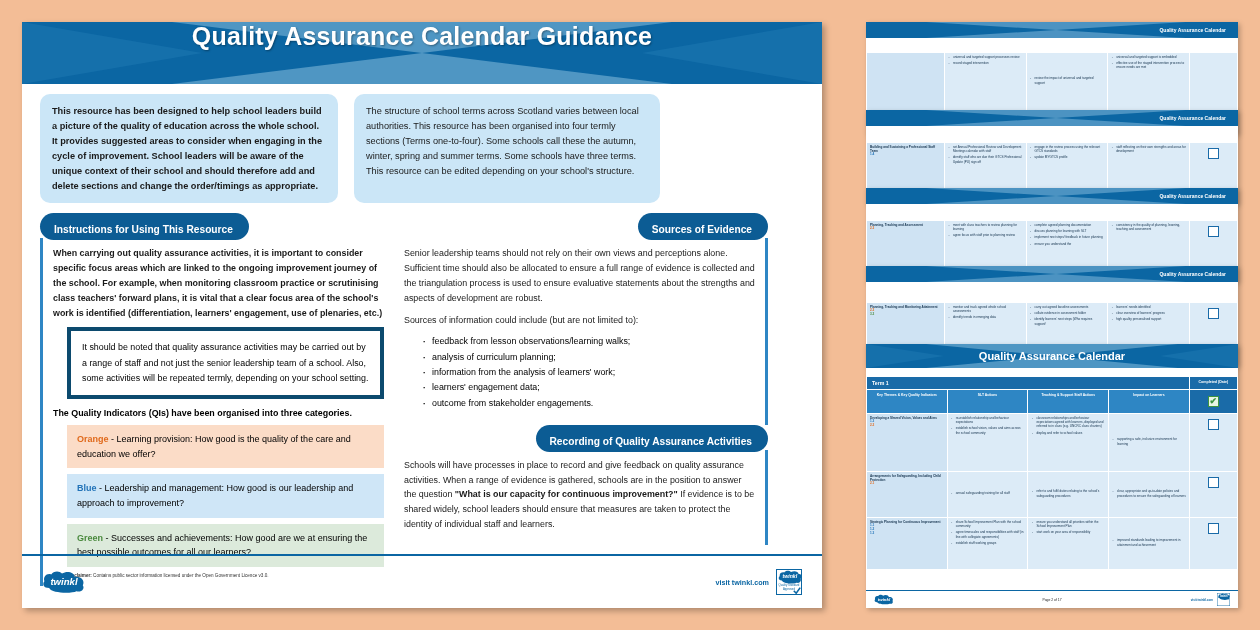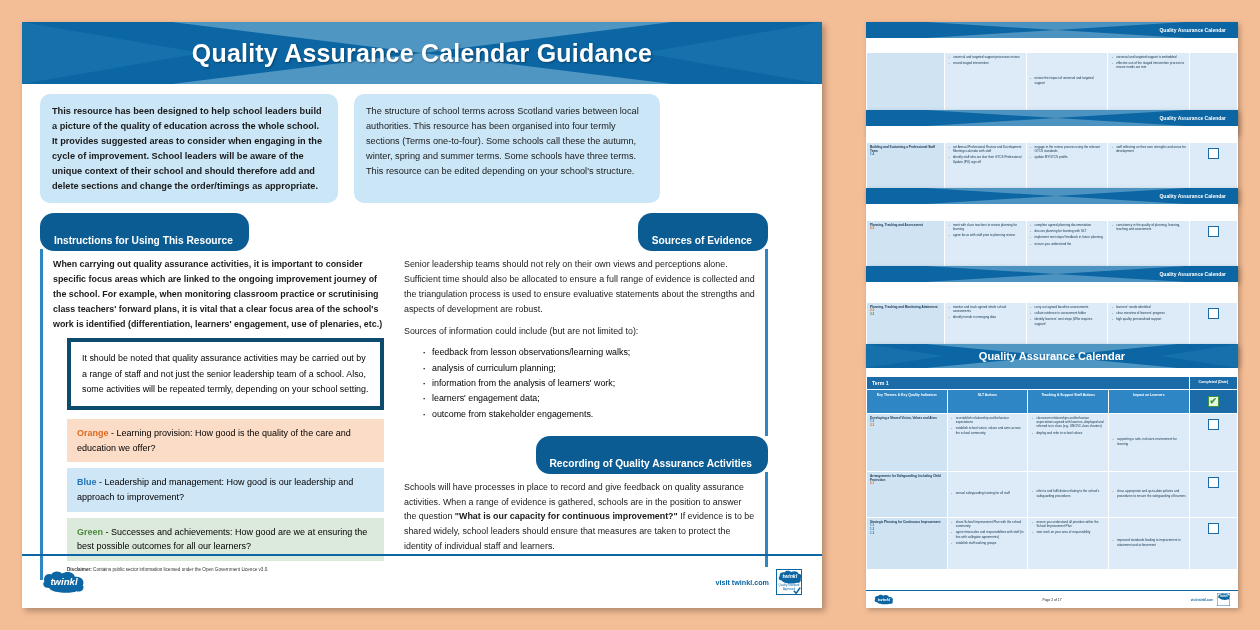--- a/index.html
+++ b/index.html
@@ -18,21 +18,21 @@
     background: #ffffff;
     box-shadow: 3px 3px 6px rgba(0,0,0,0.28);
   }
 
   
   .banner {
     position: relative;
     height: 62px;
     background: #4d7c0f;
     overflow: hidden;
-    display: flex; align-items: center; justify-content: center;
+    display: flex; align-items: flex-start; justify-content: center;
   }
   .banner svg { position: absolute; inset: 0; width: 100%; height: 100%; }
   .banner-title {
     position: relative;
     color: #ffffff;
     font-size: 25px;
     font-weight: bold;
     letter-spacing: .2px;
     text-shadow: 1px 1px 2px rgba(0,0,0,.35);
   }
@@ -65,21 +65,21 @@
 
   
   .pill-wrap { position: relative; margin-bottom: 0; }
   .pill {
     display: inline-block;
     background: #0c5c94;
     color: #fff;
     font-size: 10.2px;
     font-weight: bold;
     border-radius: 14px;
-    padding: 22px 16px 5px 14px;
+    padding: 11px 16px 5px 14px;
     text-align: center;
   }
   .pill-wrap.right { text-align: right; }
 
   
   .panel {
     border-left: 3px solid #2e86c4;
     padding: 8px 4px 6px 10px;
     margin-top: -2px;
   }
@@ -275,20 +275,21 @@
 
   <div class="body-cols">
 
     <div class="col-left">
       <div class="pill-wrap">
         <span class="pill">Instructions for Using This Resource</span>
       </div>
       <div class="panel">
         <div class="para bold">When carrying out quality assurance activities, it is important to consider specific focus areas which are linked to the ongoing improvement journey of the school. For example, when monitoring classroom practice or scrutinising class teachers' forward plans, it is vital that a clear focus area of the school's work is identified (differentiation, learners' engagement, use of plenaries, etc.)</div>
         <div class="note-box">It should be noted that quality assurance activities may be carried out by a range of staff and not just the senior leadership team of a school. Also, some activities will be repeated termly, depending on your school setting.</div>
+        <div class="cat-line">The Quality Indicators (QIs) have been organised into three categories.</div>
 
         <div class="cat-box orange">
           <span class="cat-key orange">Orange</span><span> - Learning provision: How good is the quality of the care and education we offer?</span>
         </div>
         <div class="cat-box blue">
           <span class="cat-key blue">Blue</span><span> - Leadership and management: How good is our leadership and approach to improvement?</span>
         </div>
         <div class="cat-box green">
           <span class="cat-key green">Green</span><span> - Successes and achievements: How good are we at ensuring the best possible outcomes for all our learners?</span>
         </div>

